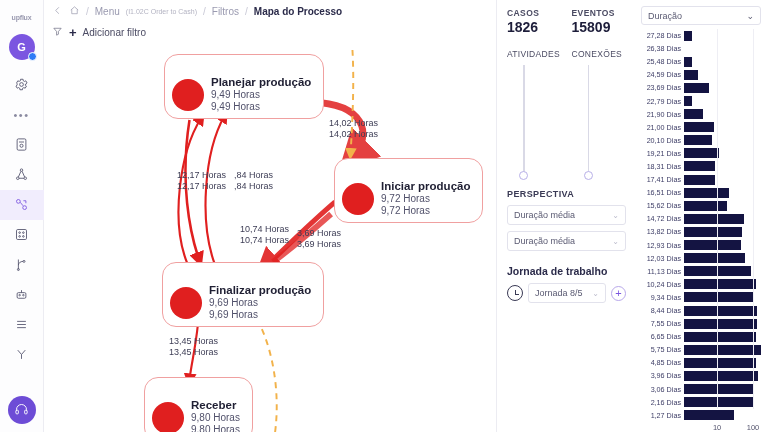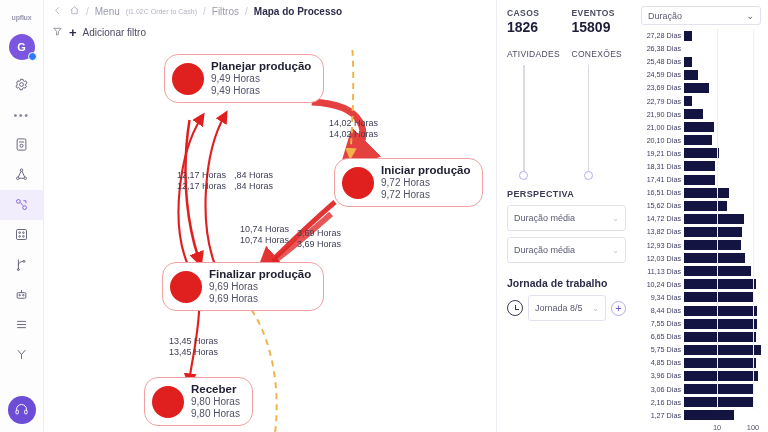--- a/index.html
+++ b/index.html
@@ -64,21 +64,21 @@
   }
   .filterbar svg { width: 11px; height: 11px; stroke:#55556e; fill:none; stroke-width:1.3; }
   .plus { font-size: 13px; color:#2b2b4a; line-height:10px; font-weight:600;}
 
   .canvas { position: absolute; inset: 42px 0 0 0; }
   .canvas svg.edges { position:absolute; left:0; top:0; width:100%; height:100%; }
 
   .node {
     position: absolute; border: 1px solid #f0a0a0; border-radius: 14px;
     background: #fff; display: flex; align-items: center; gap: 7px;
-    padding: 5px 12px 5px 7px; z-index: 5;
+    padding: 21px 12px 5px 7px; z-index: 5;
   }
   .node .dot { width: 32px; height: 32px; border-radius: 50%; background: #e01f1f; flex:0 0 32px;}
   .node .txt .ttl { font-size: 11.5px; font-weight: 700; color: #1f1f33; line-height: 13px; white-space: nowrap;}
   .node .txt .sub { font-size: 10px; color: #50506a; line-height: 12px; white-space: nowrap;}
 
   .edge-label {
     position: absolute; font-size: 9px; color: #3d3d55; line-height: 11px;
     z-index: 6; white-space: nowrap;
   }
 
@@ -96,21 +96,21 @@
   .sliders { display:flex; gap: 10px; margin-top: 6px; height: 118px; }
   .slider { flex:1; position: relative; }
   .slider .track { position:absolute; left: 16px; top: 0; width: 1.5px; height: 112px; background:#d9d9e6; }
   .slider .knob {
     position:absolute; left: 12px; top: 106px; width: 9px; height: 9px; border-radius:50%;
     background:#fff; border: 1.5px solid #b8b0e8;
   }
   .sec-title { font-size: 9px; font-weight:700; letter-spacing:.4px; color:#3a3a55; margin-top: 6px; }
   .select {
     height: 20px; border: 1px solid #e2e2ec; border-radius: 3px; margin-top: 6px;
-    display:flex; align-items:center; padding: 12px 6px; font-size: 9px; color:#5a5a72;
+    display:flex; align-items:center; padding: 0 6px; font-size: 9px; color:#5a5a72;
     justify-content: space-between; background:#fff; cursor:pointer;
   }
   .select .chev { color:#bdbdcd; font-size:8px; }
   .jornada-title { font-size: 10.5px; font-weight: 700; color:#2b2b4a; margin-top: 14px; }
   .jornada-row { display:flex; align-items:center; gap: 5px; margin-top: 6px; }
   .clock { width: 16px; height:16px; border-radius:50%; border:1.3px solid #3a3a55; position:relative; flex:0 0 16px;}
   .clock::before { content:''; position:absolute; left:7px; top:3.5px; width:1.2px; height:5px; background:#3a3a55;}
   .clock::after { content:''; position:absolute; left:7px; top:7.5px; width:4px; height:1.2px; background:#3a3a55;}
   .jornada-row .select { flex: 1; margin-top: 0; }
   .plus-btn {

